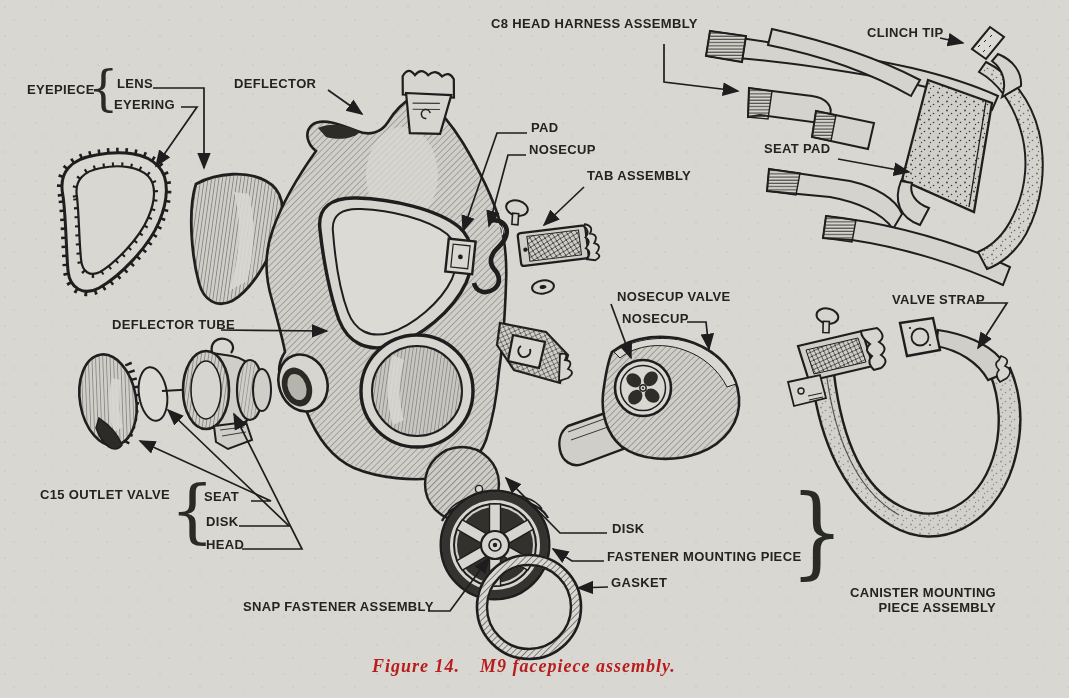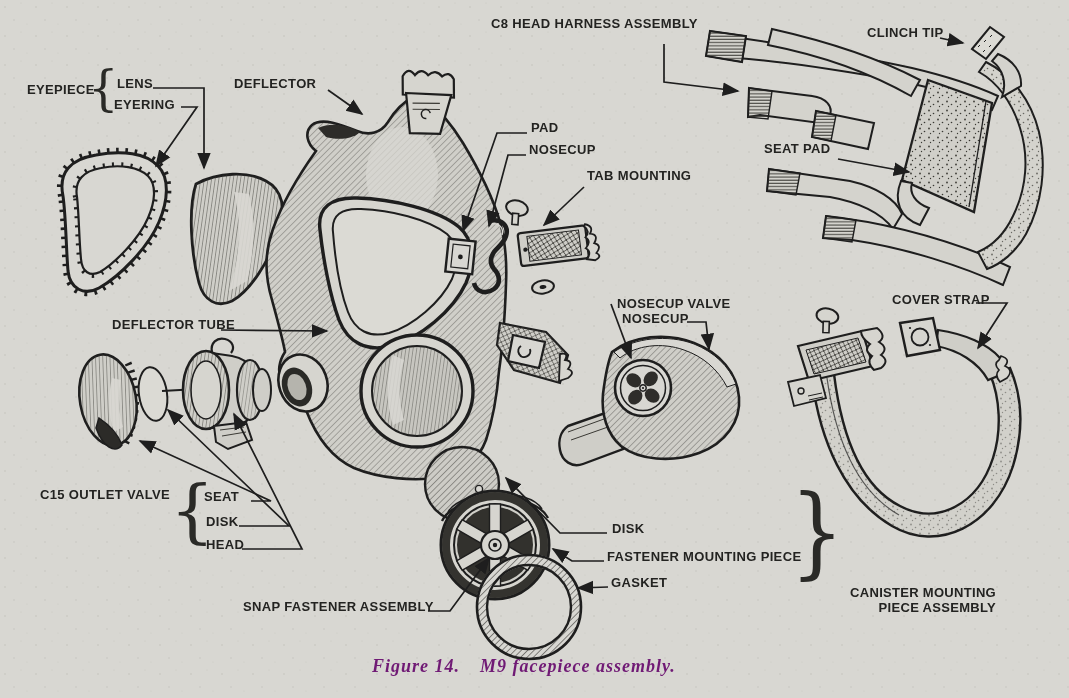--- a/index.html
+++ b/index.html
@@ -5,21 +5,21 @@
   html,body{margin:0;padding:0;}
   .canvas{position:relative;width:1069px;height:698px;background:#d8d7d2;overflow:hidden;
           font-family:"Liberation Sans",sans-serif;}
   .lbl{position:absolute;font:700 13px "Liberation Sans",sans-serif;color:#232321;
        letter-spacing:.35px;white-space:nowrap;}
   .brace{position:absolute;font-family:"DejaVu Serif",serif;color:#2a2a27;line-height:1;
          transform-origin:top left;}
   .cmpa{position:absolute;width:180px;text-align:right;font:700 13px "Liberation Sans",sans-serif;
         color:#232321;letter-spacing:.3px;margin-top:42px;}
   .caption{position:absolute;left:372px;top:656px;font:italic 700 18px "Liberation Serif",serif;
-           color:#701a75;letter-spacing:1px;white-space:nowrap;}
+           color:#b91c1c;letter-spacing:1px;white-space:nowrap;}
   .caption .gap{display:inline-block;width:20px;}
   svg{position:absolute;left:0;top:0;}
 </style>
 </head>
 <body>
 
 <div class="canvas">
 
 <svg width="1069" height="698" viewBox="0 0 1069 698">
   <defs>
@@ -268,26 +268,26 @@
   </g>
 </svg>
 
 <div class="lbl" style="left:27px;top:82px">EYEPIECE</div>
 <div class="brace" style="left:88px;top:64px;font-size:48px">{</div>
 <div class="lbl" style="left:117px;top:76px">LENS</div>
 <div class="lbl" style="left:114px;top:97px">EYERING</div>
 <div class="lbl" style="left:234px;top:76px">DEFLECTOR</div>
 <div class="lbl" style="left:531px;top:120px">PAD</div>
 <div class="lbl" style="left:529px;top:142px">NOSECUP</div>
-<div class="lbl" style="left:587px;top:168px">TAB MOUNTING</div>
+<div class="lbl" style="left:587px;top:168px">TAB ASSEMBLY</div>
 <div class="lbl" style="left:491px;top:16px">C8 HEAD HARNESS ASSEMBLY</div>
 <div class="lbl" style="left:867px;top:25px">CLINCH TIP</div>
 <div class="lbl" style="left:764px;top:141px">SEAT PAD</div>
-<div class="lbl" style="left:892px;top:292px">COVER STRAP</div>
-<div class="lbl" style="left:617px;top:296px">NOSECUP VALVE</div>
+<div class="lbl" style="left:892px;top:292px">VALVE STRAP</div>
+<div class="lbl" style="left:617px;top:289px">NOSECUP VALVE</div>
 <div class="lbl" style="left:622px;top:311px">NOSECUP</div>
 <div class="lbl" style="left:112px;top:317px">DEFLECTOR TUBE</div>
 <div class="lbl" style="left:40px;top:487px">C15 OUTLET VALVE</div>
 <div class="brace" style="left:170px;top:476px;font-size:70px">{</div>
 <div class="lbl" style="left:204px;top:489px">SEAT</div>
 <div class="lbl" style="left:206px;top:514px">DISK</div>
 <div class="lbl" style="left:206px;top:537px">HEAD</div>
 <div class="lbl" style="left:612px;top:521px">DISK</div>
 <div class="lbl" style="left:607px;top:549px">FASTENER MOUNTING PIECE</div>
 <div class="lbl" style="left:611px;top:575px">GASKET</div>

